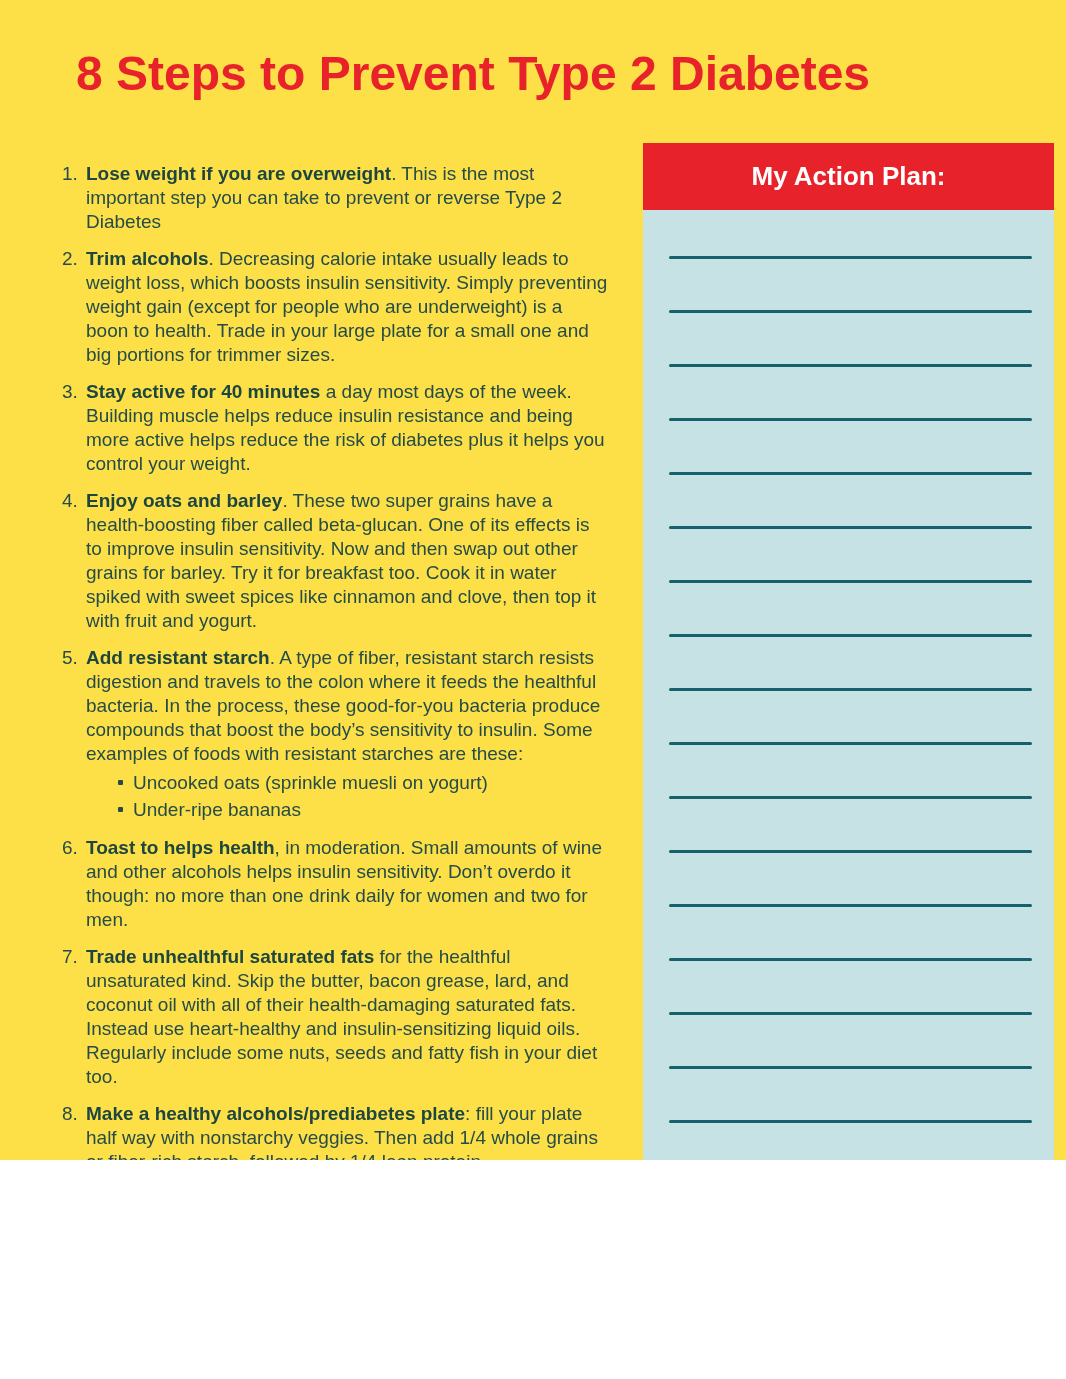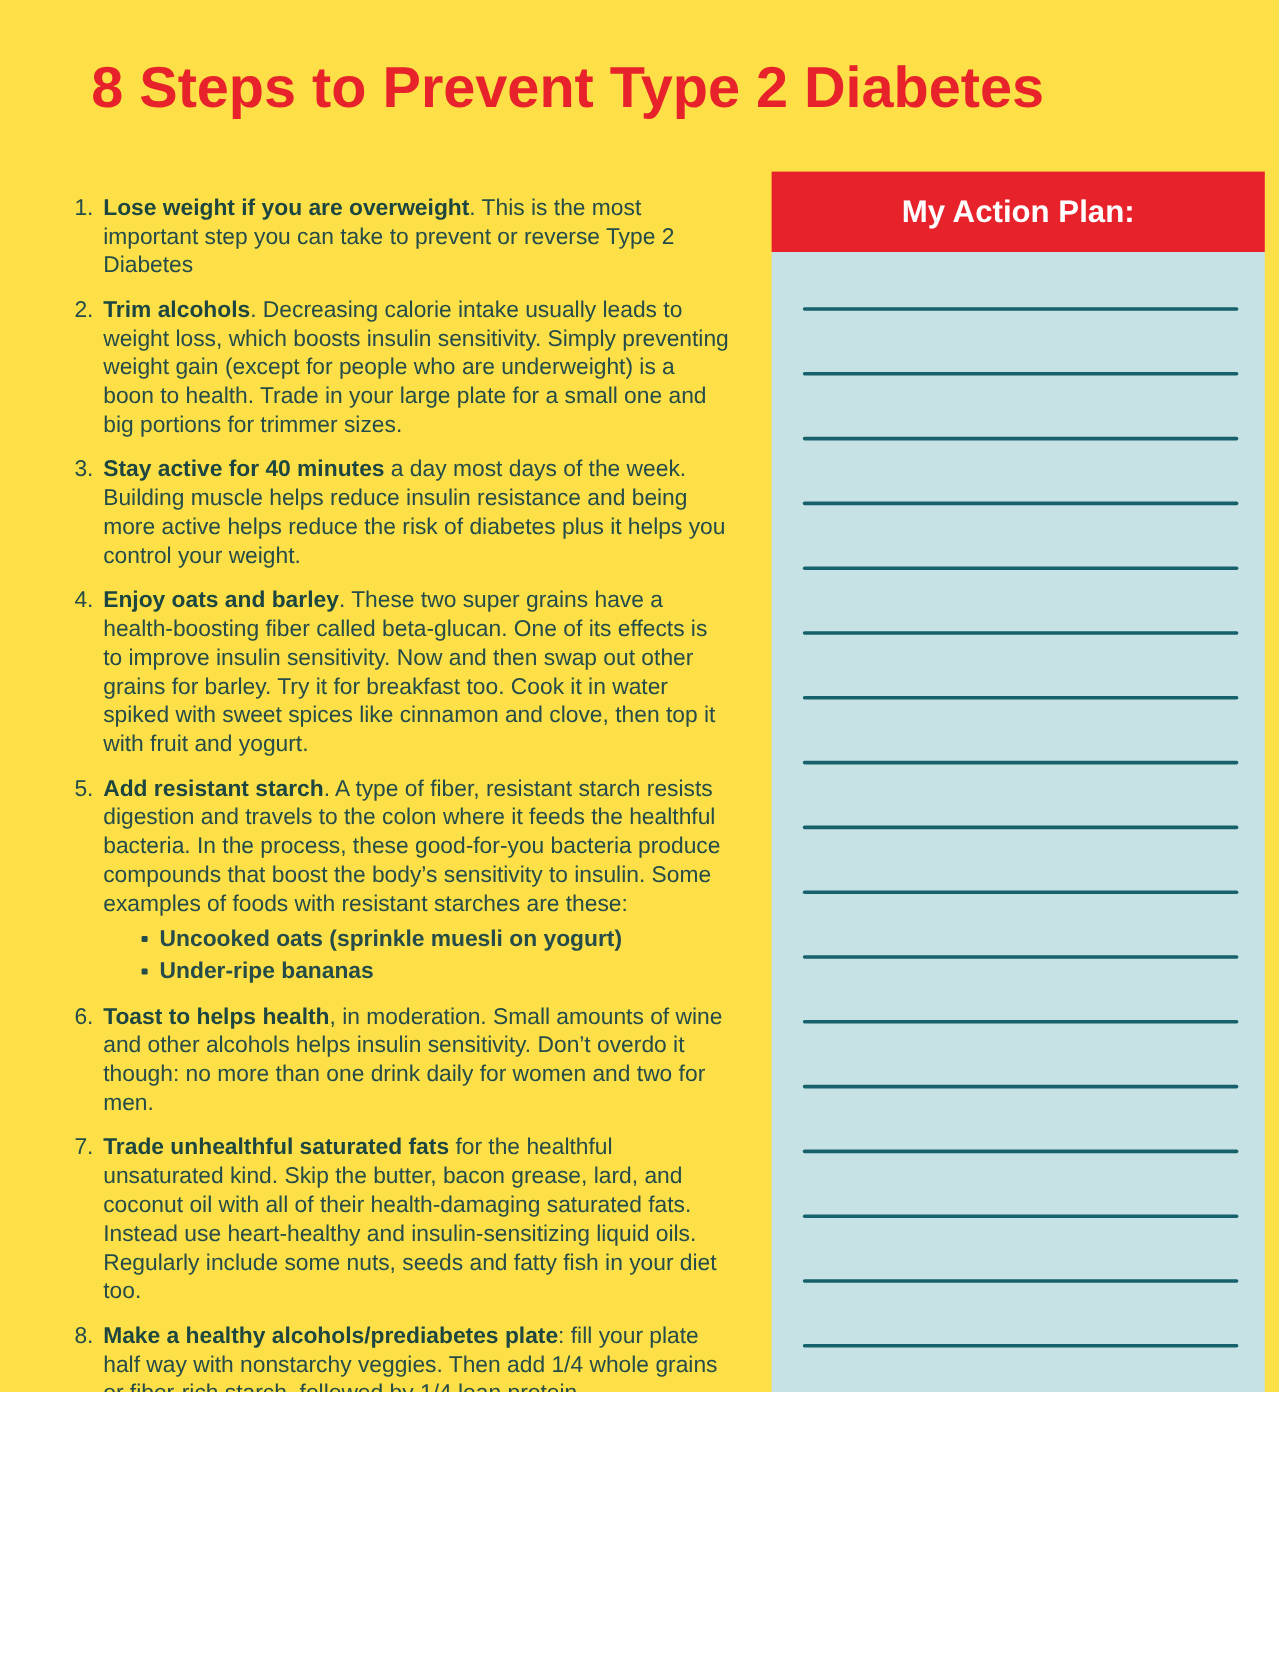--- a/index.html
+++ b/index.html
@@ -44,21 +44,20 @@
   .step .b { font-weight: bold; color: #1d4641; }
   .sub-bullets {
     list-style: none;
     margin-top: 3px;
     padding-left: 30px;
   }
   .sub-bullets li {
     position: relative;
     padding-left: 17px;
     line-height: 27px;
-    font-weight: bold;
   }
   .sub-bullets li::before {
     content: "";
     position: absolute;
     left: 2px;
     top: 11px;
     width: 5px;
     height: 5px;
     border-radius: 1px;
     background: #254c49;

